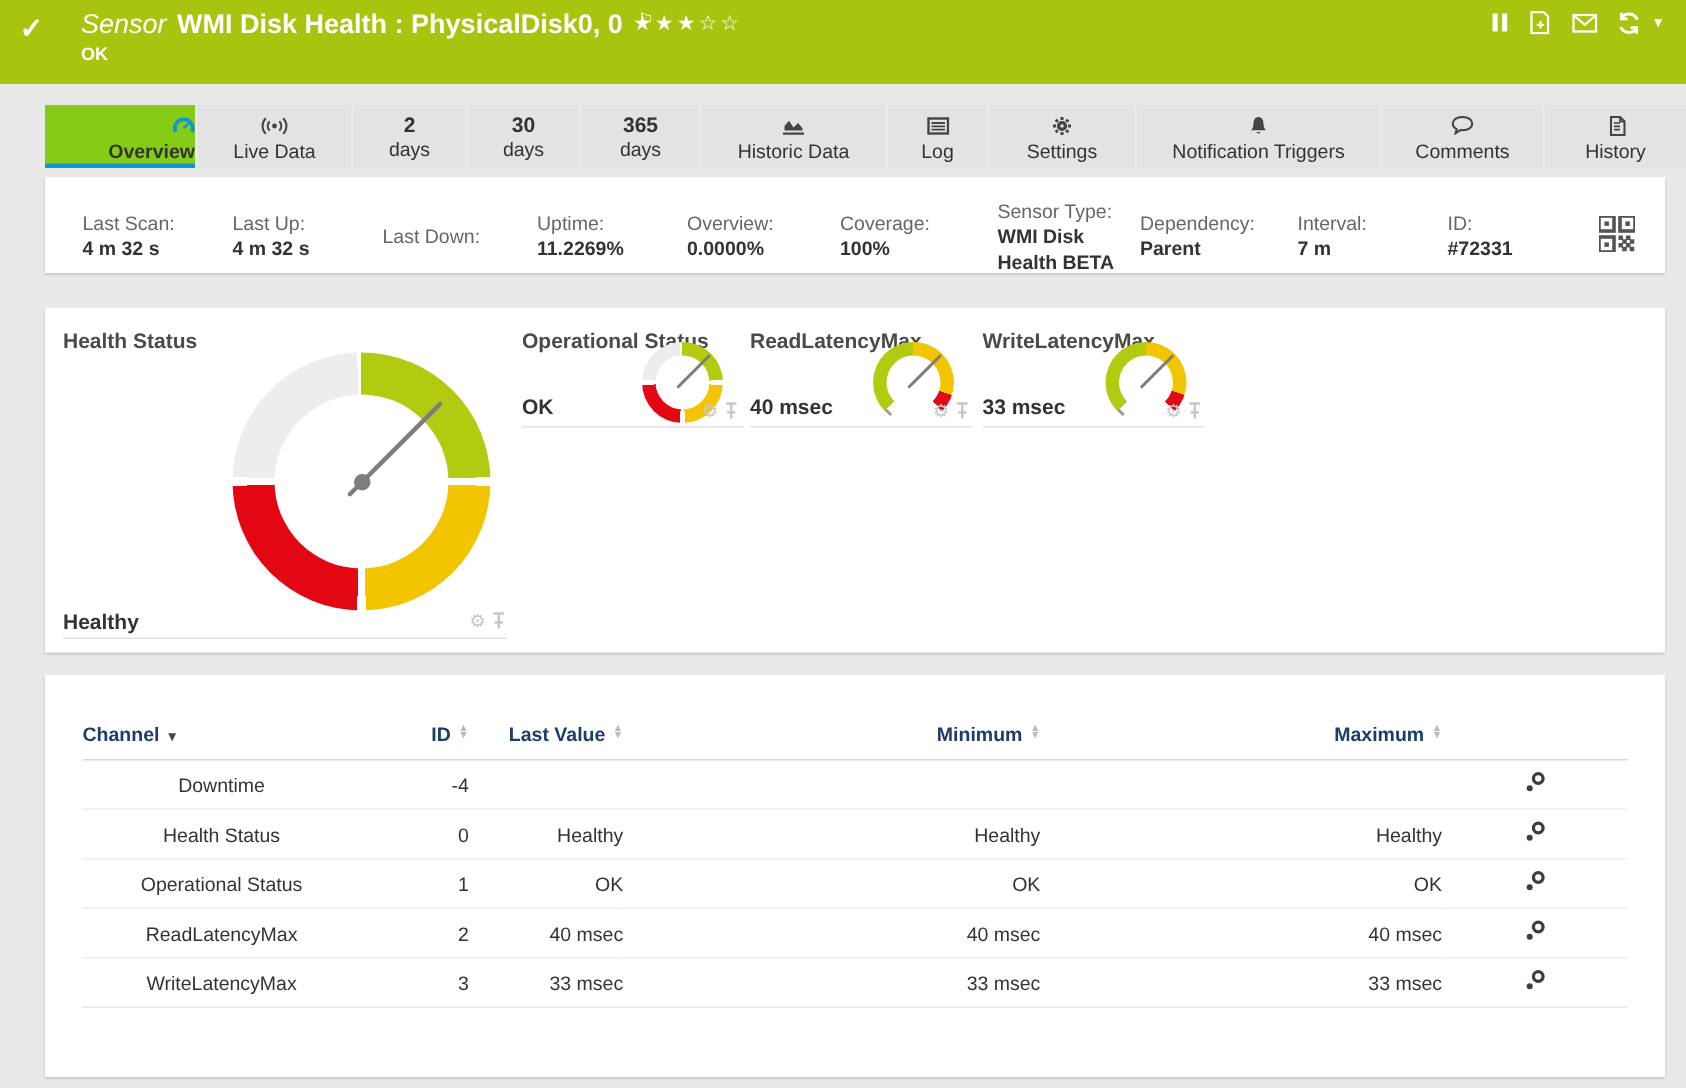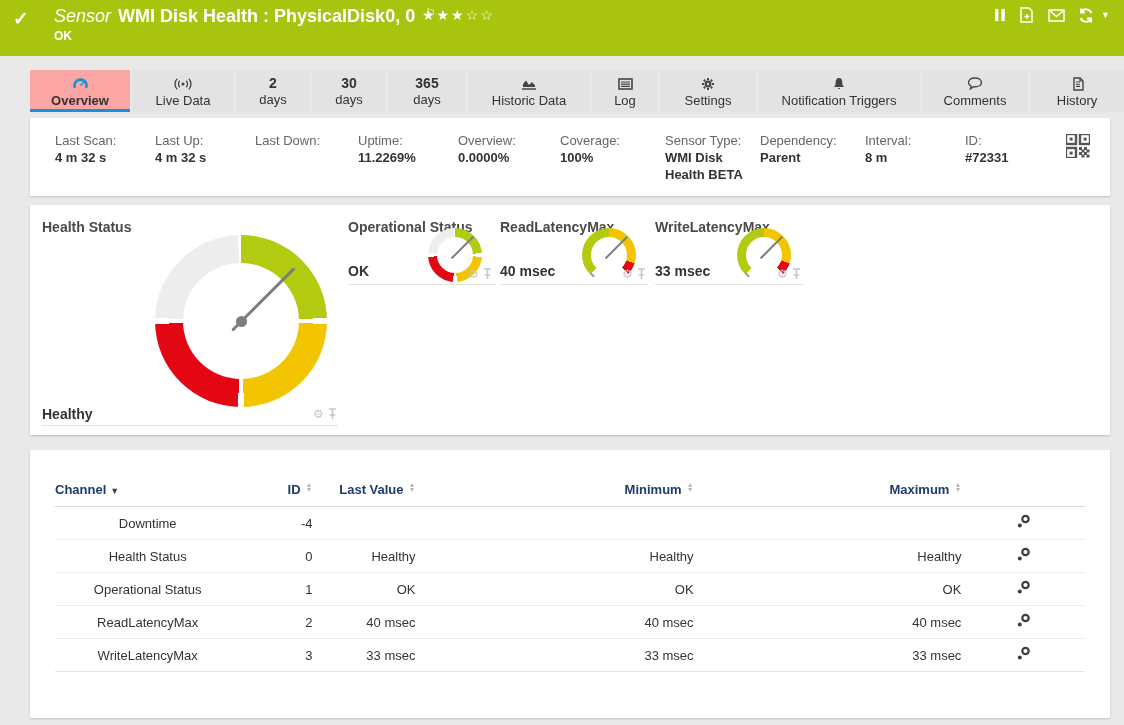--- a/index.html
+++ b/index.html
@@ -32,31 +32,31 @@
 
   
   .tabs { position:absolute; left:30px; top:70px; display:flex; gap:2px; }
   .tab {
     background:#e3e3e3; height:42px; display:flex; flex-direction:column;
     align-items:center; justify-content:center; gap:2px;
     font-size:13px; color:#333; cursor:pointer; padding-top:2px;
   }
   .tab .icnrow { height:15px; display:flex; align-items:center; color:#444; }
   .tab .num { font-size:14px; font-weight:bold; line-height:13px; }
-  .tab.active { background:#fca5a5; border-bottom:3px solid var(--blue); padding-top:5px; }
+  .tab.active { background:#84cc16; border-bottom:3px solid var(--blue); padding-top:5px;align-items:flex-end; }
   .tab.active .lbl { font-weight:bold; }
   .w-overview{width:100px}.w-livedata{width:102px}.w-2d{width:74px}.w-30d{width:74px}
   .w-365d{width:78px}.w-hist{width:122px}.w-log{width:66px}.w-set{width:96px}
   .w-not{width:162px}.w-com{width:106px}.w-his{width:94px}
 
   
   .card { position:absolute; left:30px; width:1080px; background:#fff; box-shadow:0 1px 2px rgba(0,0,0,.18); }
 
   
-  .info { top:118px; height:78px; padding:14px 20px 0 25px; display:flex; }
+  .info { top:118px; height:64px; padding:14px 20px 0 25px; display:flex;align-items:center; }
   .info-item { font-size:13px; line-height:17px; }
   .info-item .lab { color:#666; }
   .info-item .val { color:#333; font-weight:bold; }
   .i0{width:100px}.i1{width:100px}.i2{width:103px}.i3{width:100px}.i4{width:102px}
   .i5{width:105px}.i6{width:95px}.i7{width:105px}.i8{width:100px}.i9{width:92px}
   .i6 .val{display:block; width:80px;}
   .qr { margin-left:auto; margin-top:2px; }
 
   
   .gpanel { top:205px; height:230px; }
@@ -234,21 +234,21 @@
 
 <div class="card info">
   <div class="info-item i0"><span class="lab">Last Scan:</span><br><span class="val">4 m 32 s</span></div>
   <div class="info-item i1"><span class="lab">Last Up:</span><br><span class="val">4 m 32 s</span></div>
   <div class="info-item i2"><span class="lab">Last Down:</span><br><span class="val"></span></div>
   <div class="info-item i3"><span class="lab">Uptime:</span><br><span class="val">11.2269%</span></div>
   <div class="info-item i4"><span class="lab">Overview:</span><br><span class="val">0.0000%</span></div>
   <div class="info-item i5"><span class="lab">Coverage:</span><br><span class="val">100%</span></div>
   <div class="info-item i6"><span class="lab">Sensor Type:</span><span class="val">WMI Disk Health BETA</span></div>
   <div class="info-item i7"><span class="lab">Dependency:</span><br><span class="val">Parent</span></div>
-  <div class="info-item i8"><span class="lab">Interval:</span><br><span class="val">8 m</span></div>
+  <div class="info-item i8"><span class="lab">Interval:</span><br><span class="val">7 m</span></div>
   <div class="info-item i9"><span class="lab">ID:</span><br><span class="val">#72331</span></div>
   <span class="qr">
     <svg width="24" height="24" viewBox="0 0 24 24">
         <g fill="#555">
           <rect x="0" y="0" width="10" height="10" fill="none" stroke="#555" stroke-width="2.4"></rect>
           <rect x="3.6" y="3.6" width="3" height="3"></rect>
           <rect x="14" y="0" width="10" height="10" fill="none" stroke="#555" stroke-width="2.4"></rect>
           <rect x="17.6" y="3.6" width="3" height="3"></rect>
           <rect x="0" y="14" width="10" height="10" fill="none" stroke="#555" stroke-width="2.4"></rect>
           <rect x="3.6" y="17.6" width="3" height="3"></rect>

